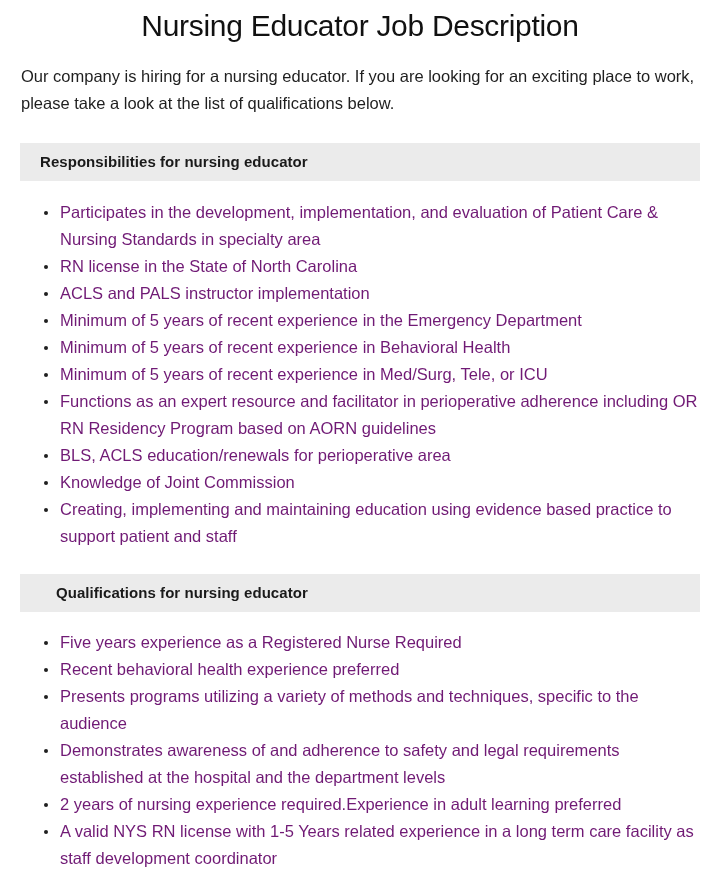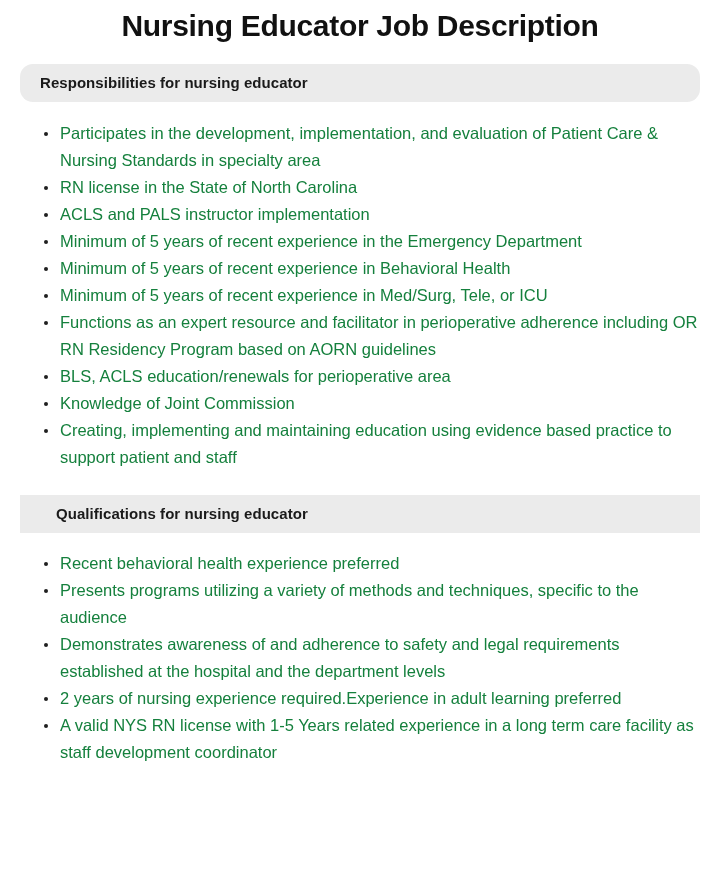--- a/index.html
+++ b/index.html
@@ -16,21 +16,21 @@
   }
 
   .page {
     width: 720px;
     box-sizing: border-box;
     padding: 0;
   }
 
   .doc-title {
     font-size: 30px;
-    font-weight: bold;
+    font-weight: normal;
     text-align: center;
     letter-spacing: -0.3px;
     margin: 0;
     padding: 6px 20px 0 20px;
     line-height: 40px;
     color: #111111;
   }
 
   .intro {
     font-size: 16.5px;
@@ -50,39 +50,38 @@
     margin: 0 20px;
     padding: 9px 0 9px 20px;
     font-size: 15px;
     font-weight: bold;
     color: #1a1a1a;
     line-height: 20px;
     letter-spacing: 0.05px;
   }
 
   .section-first .section-header {
-    margin-top: 18px;
-    border-radius: 13px;
+    margin-top: 26px;
   }
   .section-second .section-header {
     margin-top: 24px;
     padding-left: 36px;
   }
 
   .bullet-list {
     list-style: none;
     margin: 0;
     padding: 18px 22px 0 44px;
   }
 
   .bullet-list li {
     position: relative;
     font-size: 16.5px;
     line-height: 27px;
-    color: #15803d;
+    color: #701a75;
     padding-left: 16px;
     margin: 0 0 0 0;
   }
 
   .bullet-list li::before {
     content: "";
     position: absolute;
     left: 0;
     top: 12px;
     width: 4px;
@@ -95,40 +94,42 @@
     padding-top: 17px;
   }
 </style>
 </head>
 <body>
 
 <div class="page">
 
   <h1 class="doc-title">Nursing Educator Job Description</h1>
 
+  <p class="intro">Our company is hiring for a nursing educator. If you are looking for an exciting place to work, please take a look at the list of qualifications below.</p>
 
   <section class="section section-first">
     <div class="section-header">Responsibilities for nursing educator</div>
     <ul class="bullet-list">
       <li>Participates in the development, implementation, and evaluation of Patient Care &amp; Nursing Standards in specialty area</li>
       <li>RN license in the State of North Carolina</li>
       <li>ACLS and PALS instructor implementation</li>
       <li>Minimum of 5 years of recent experience in the Emergency Department</li>
       <li>Minimum of 5 years of recent experience in Behavioral Health</li>
       <li>Minimum of 5 years of recent experience in Med/Surg, Tele, or ICU</li>
       <li>Functions as an expert resource and facilitator in perioperative adherence including OR RN Residency Program based on AORN guidelines</li>
       <li>BLS, ACLS education/renewals for perioperative area</li>
       <li>Knowledge of Joint Commission</li>
       <li>Creating, implementing and maintaining education using evidence based practice to support patient and staff</li>
     </ul>
   </section>
 
   <section class="section section-second">
     <div class="section-header">Qualifications for nursing educator</div>
     <ul class="bullet-list">
+      <li>Five years experience as a Registered Nurse Required</li>
       <li>Recent behavioral health experience preferred</li>
       <li>Presents programs utilizing a variety of methods and techniques, specific to the audience</li>
       <li>Demonstrates awareness of and adherence to safety and legal requirements established at the hospital and the department levels</li>
       <li>2 years of nursing experience required.Experience in adult learning preferred</li>
       <li>A valid NYS RN license with 1-5 Years related experience in a long term care facility as staff development coordinator</li>
     </ul>
   </section>
 
 </div>
 

